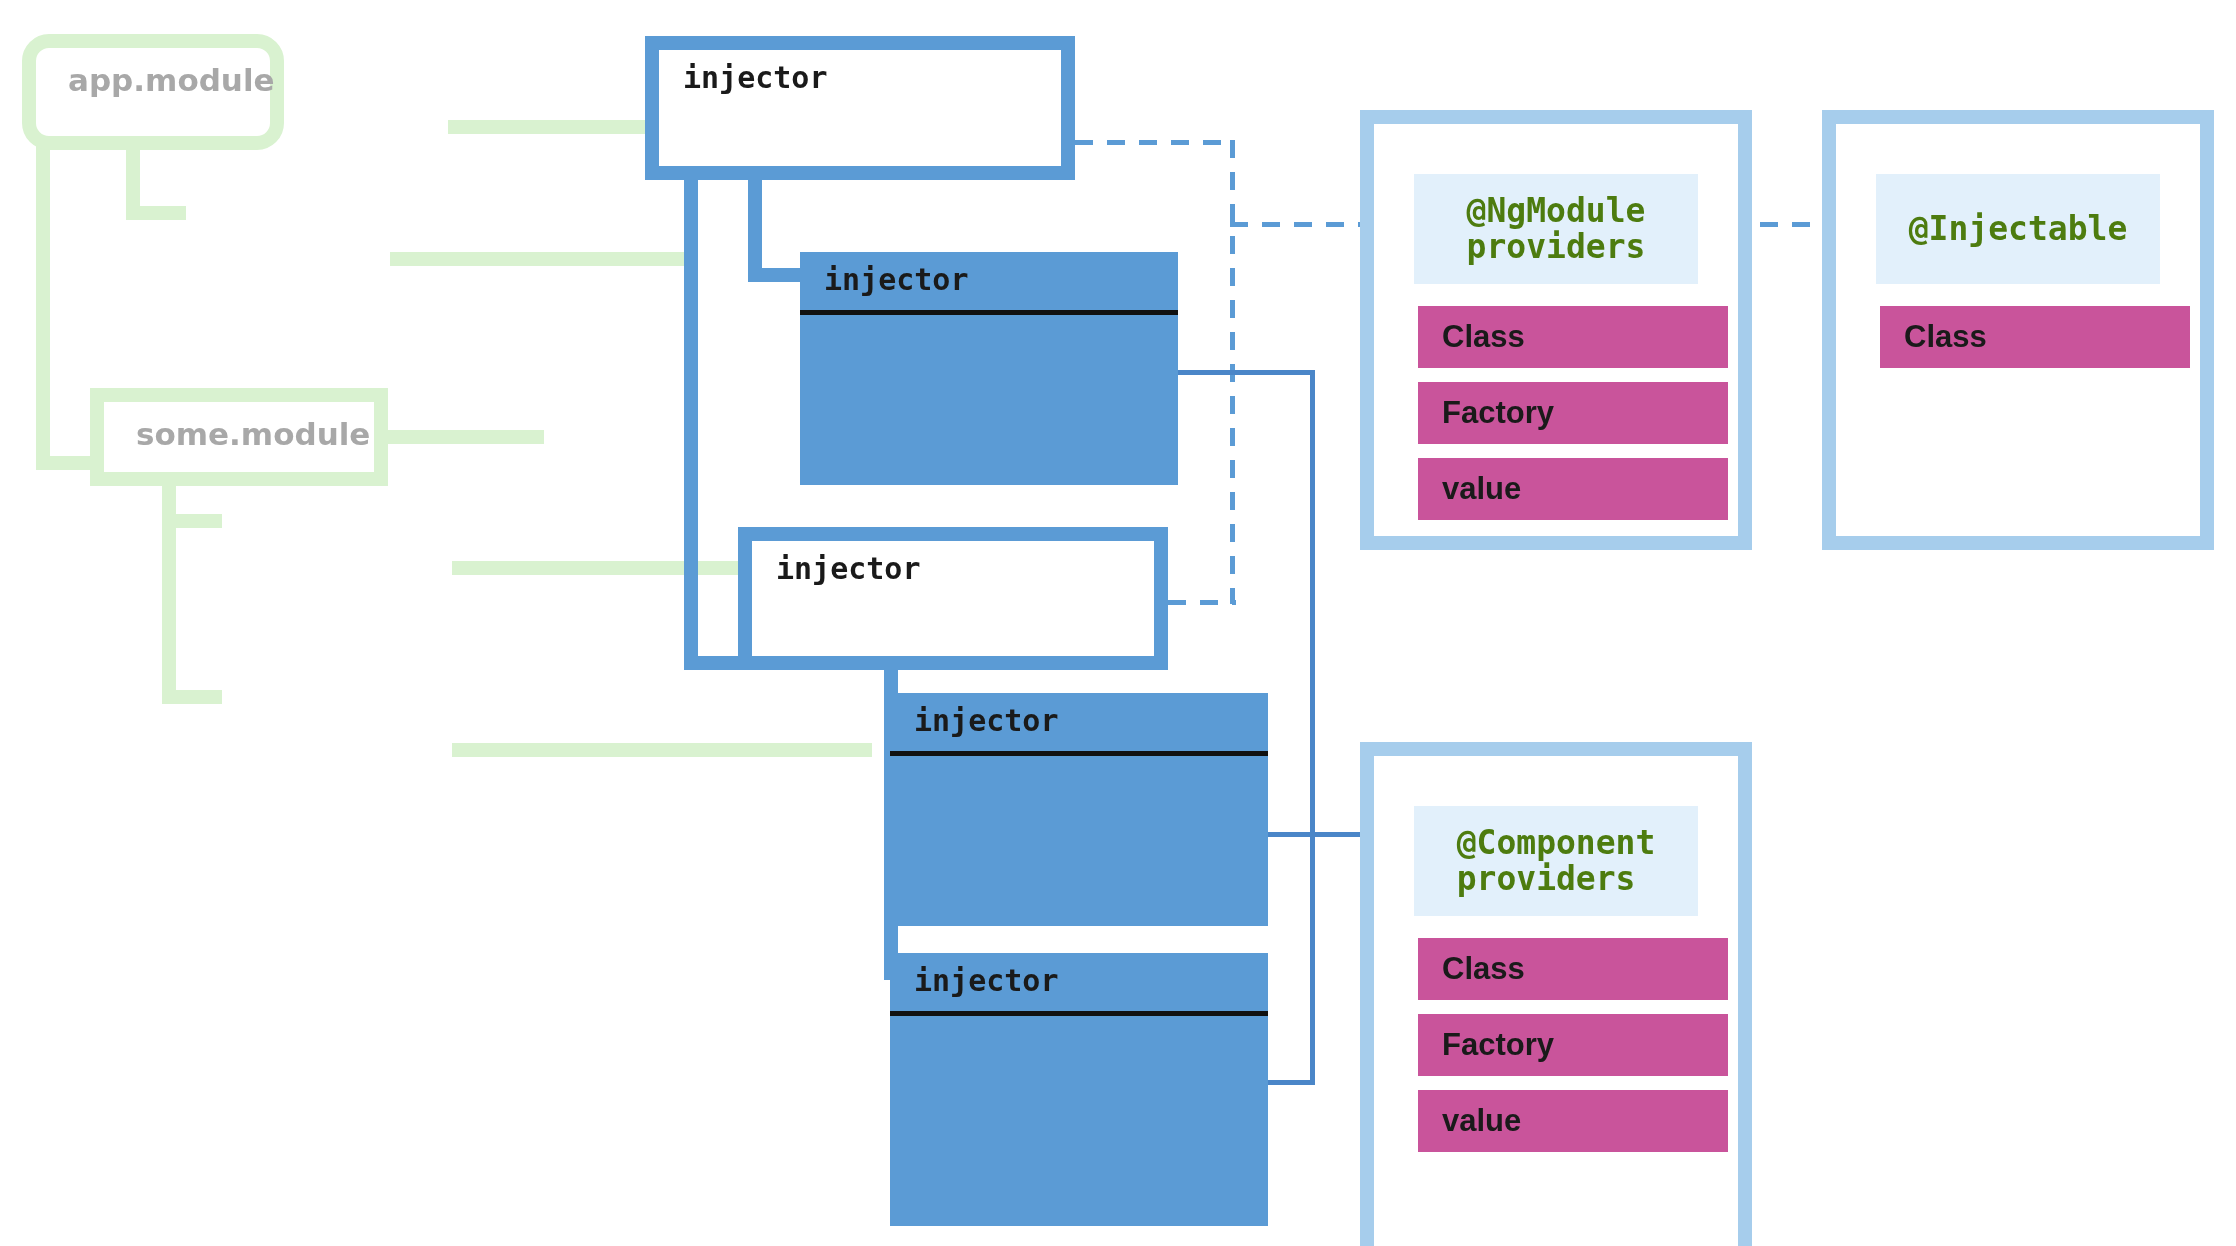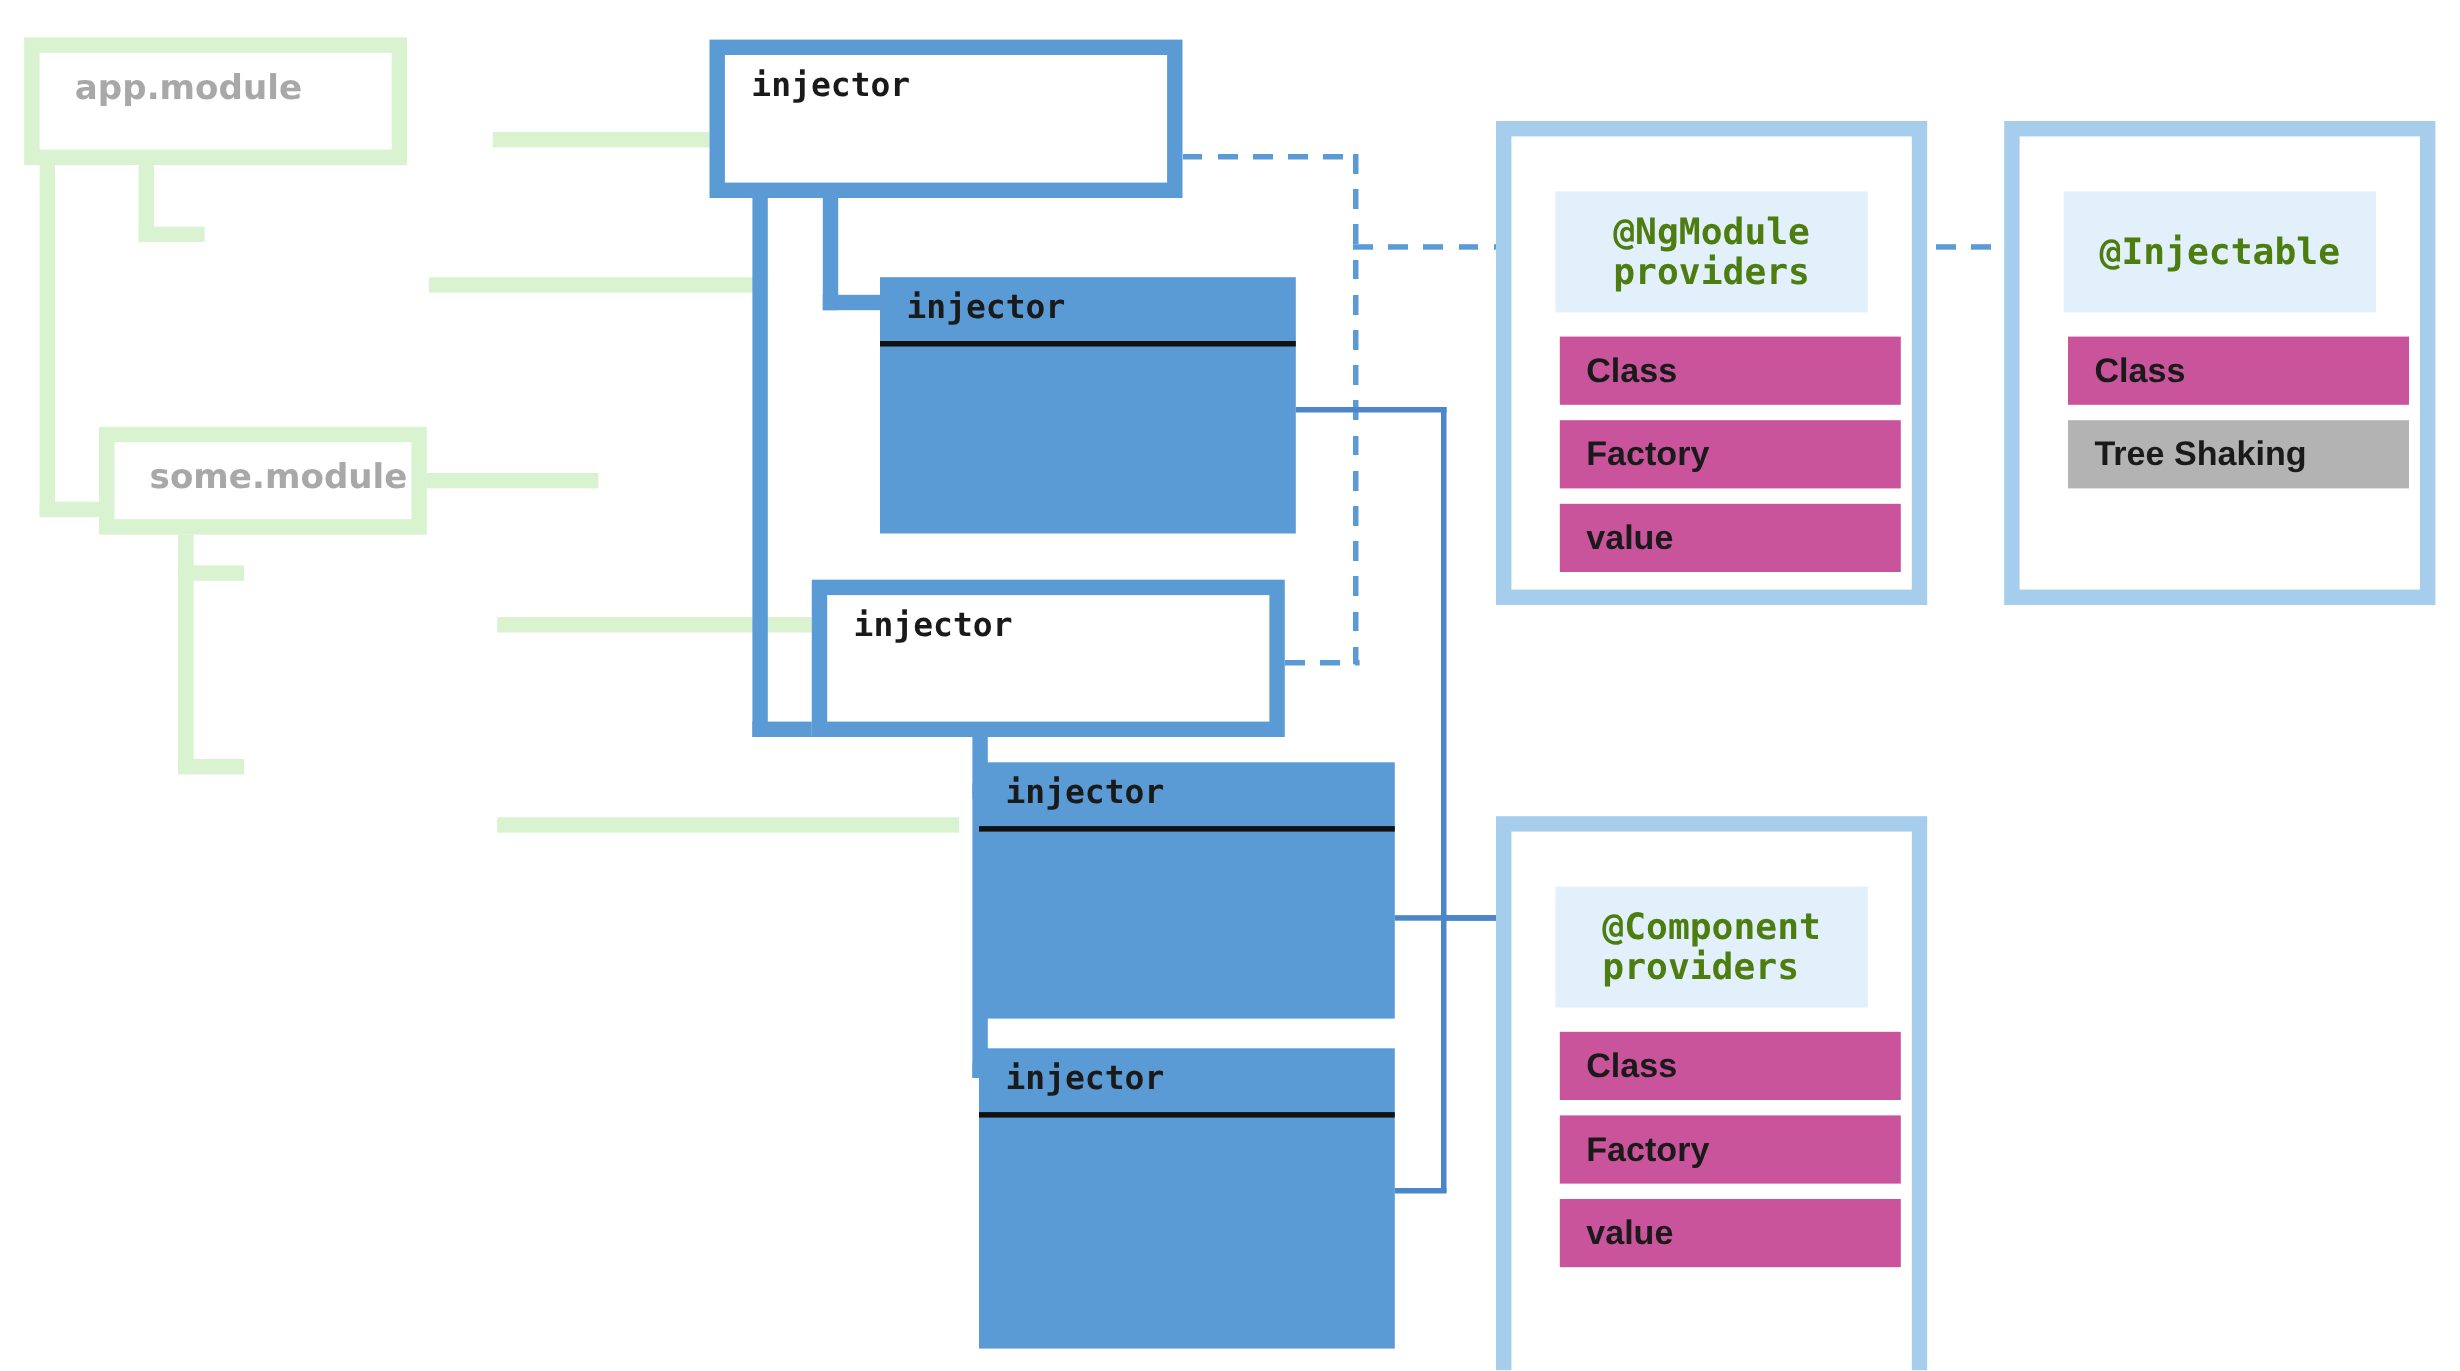--- a/index.html
+++ b/index.html
@@ -140,21 +140,21 @@
   <div class="line-green abs" style="left:126px; top:206px; width:60px; height:14px;"></div>
   <div class="line-green abs" style="left:390px; top:252px; width:300px; height:14px;"></div>
   <div class="line-green abs" style="left:36px; top:456px; width:62px; height:14px;"></div>
   <div class="line-green abs" style="left:374px; top:430px; width:170px; height:14px;"></div>
   <div class="line-green abs" style="left:162px; top:455px; width:14px; height:248px;"></div>
   <div class="line-green abs" style="left:162px; top:514px; width:60px; height:14px;"></div>
   <div class="line-green abs" style="left:162px; top:690px; width:60px; height:14px;"></div>
   <div class="line-green abs" style="left:452px; top:561px; width:420px; height:14px;"></div>
   <div class="line-green abs" style="left:452px; top:743px; width:420px; height:14px;"></div>
 
-  <div class="abs green-module" style="left:22px; top:34px; width:348px; height:116px;">
+  <div class="abs green-module" style="left:22px; top:34px; width:262px; height:116px;border-radius:27px;">
     <span class="green-label comp-title">app.module</span>
   </div>
 
 
   <div class="abs green-module" style="left:90px; top:388px; width:298px; height:98px;">
     <span class="green-label comp-title">some.module</span>
   </div>
 
 
 
@@ -213,23 +213,20 @@
     <div class="chip chip-pink" style="left:44px; top:334px; width:286px; height:62px;">
       <span>value</span>
     </div>
   </div>
 
   <div class="abs panel" style="left:1822px; top:110px; width:392px; height:440px;">
     <div class="panel-head" style="left:40px; top:38px; width:284px; height:110px;">@Injectable</div>
     <div class="chip chip-pink" style="left:44px; top:182px; width:286px; height:62px;">
       <span>Class</span>
     </div>
-    <div class="chip chip-gray" style="left:44px; top:258px; width:286px; height:62px;">
-      <span>Tree Shaking</span>
-    </div>
   </div>
 
   <div class="abs panel" style="left:1360px; top:742px; width:392px; height:534px;">
     <div class="panel-head" style="left:40px; top:38px; width:284px; height:110px;">@Component
 providers</div>
     <div class="chip chip-pink" style="left:44px; top:182px; width:286px; height:62px;">
       <span>Class</span>
     </div>
     <div class="chip chip-pink" style="left:44px; top:258px; width:286px; height:62px;">
       <span>Factory</span>

